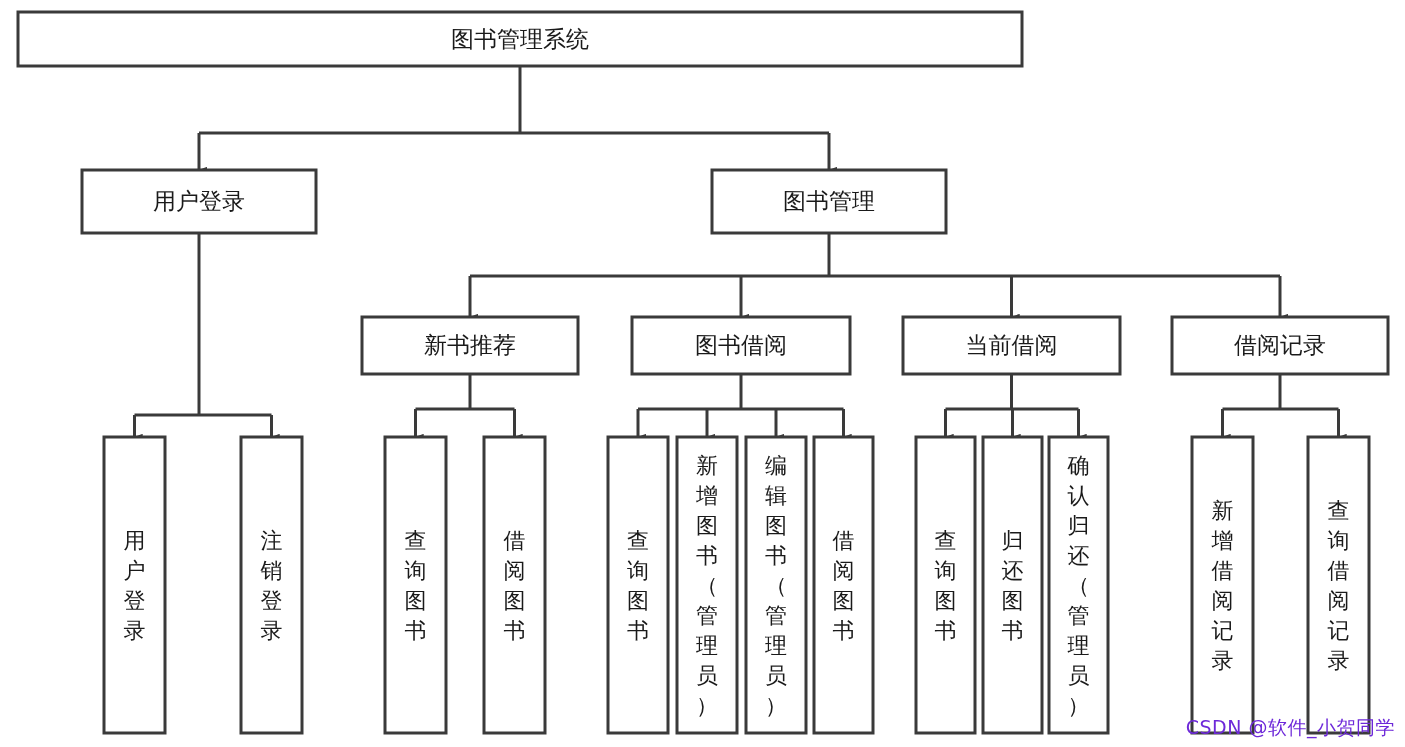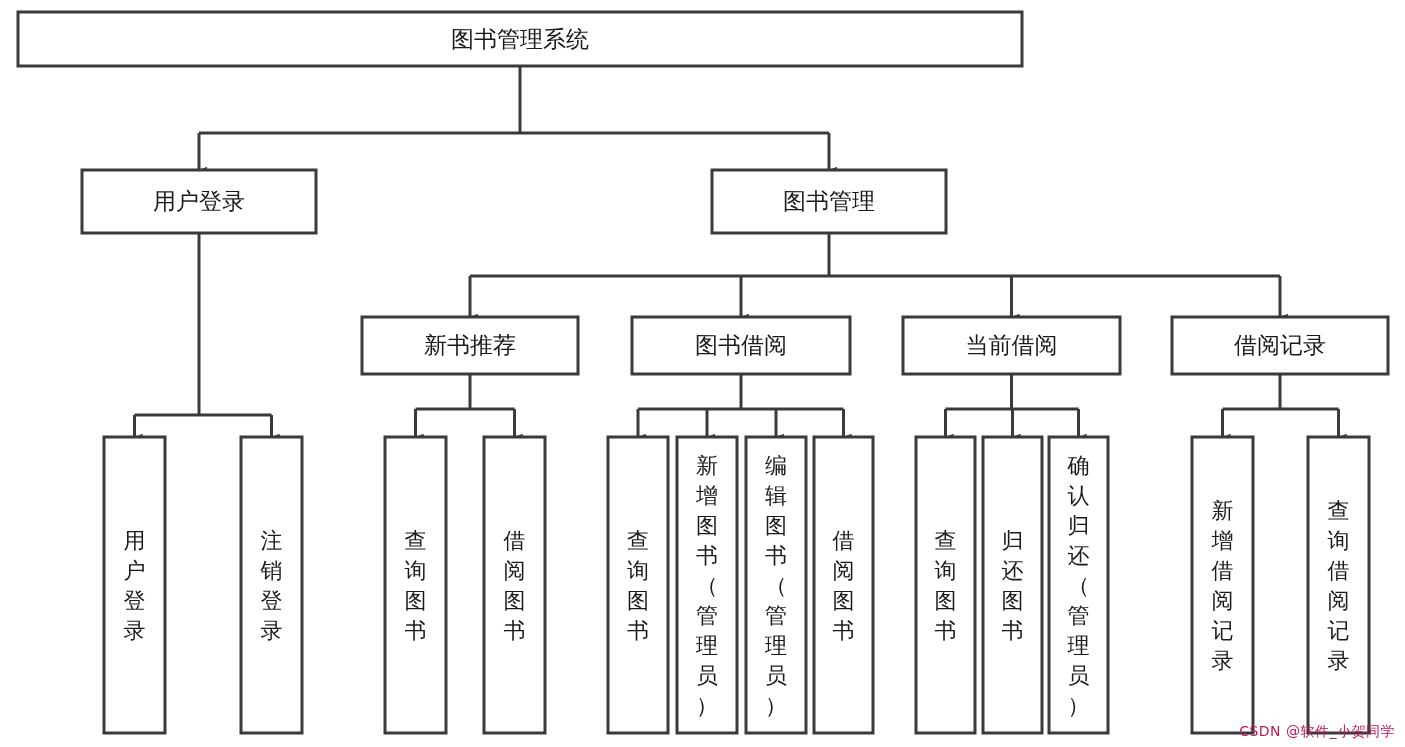--- a/index.html
+++ b/index.html
@@ -20,22 +20,22 @@
     text-anchor:middle;
     dominant-baseline:middle;
   }
   .node-label.vertical{
     font-size:22px;
     text-anchor:middle;
   }
   .watermark{
     position:absolute;
     right:10px;bottom:6px;
-    font-size:14px;
-    color:#be185d;
+    font-size:19px;
+    color:#6d28d9;
     letter-spacing:0.5px;
     white-space:nowrap;
     font-family:"DejaVu Sans","Liberation Sans",sans-serif;
     pointer-events:none;
   }
 </style>
 </head>
 <body>
 
 <div id="diagram-root">

